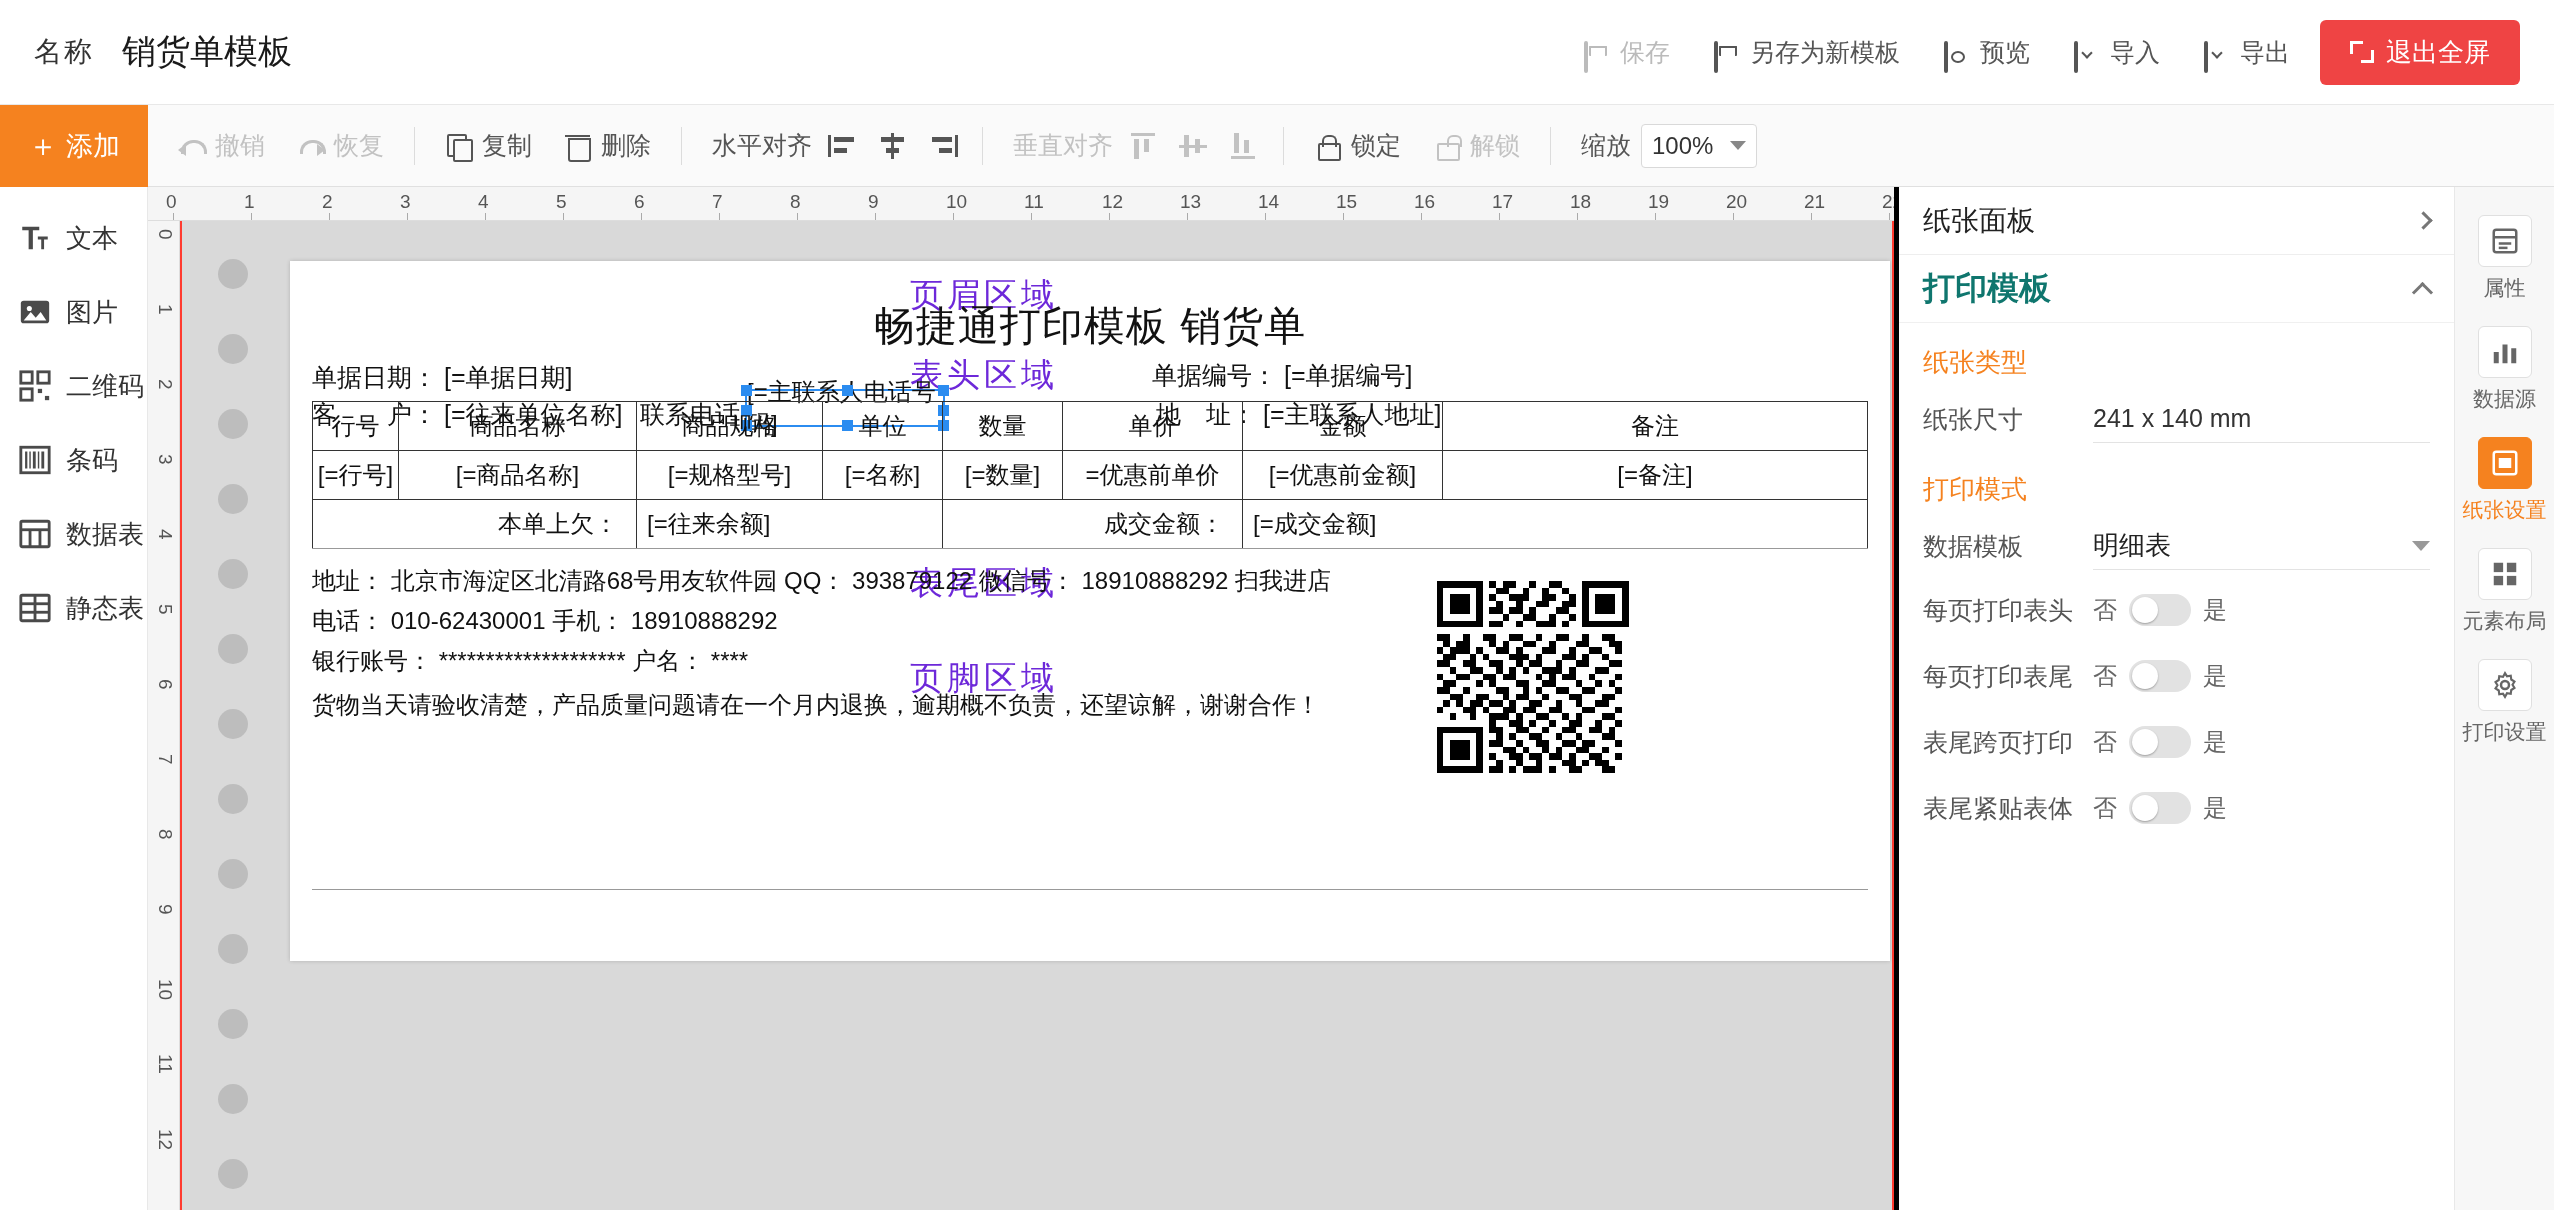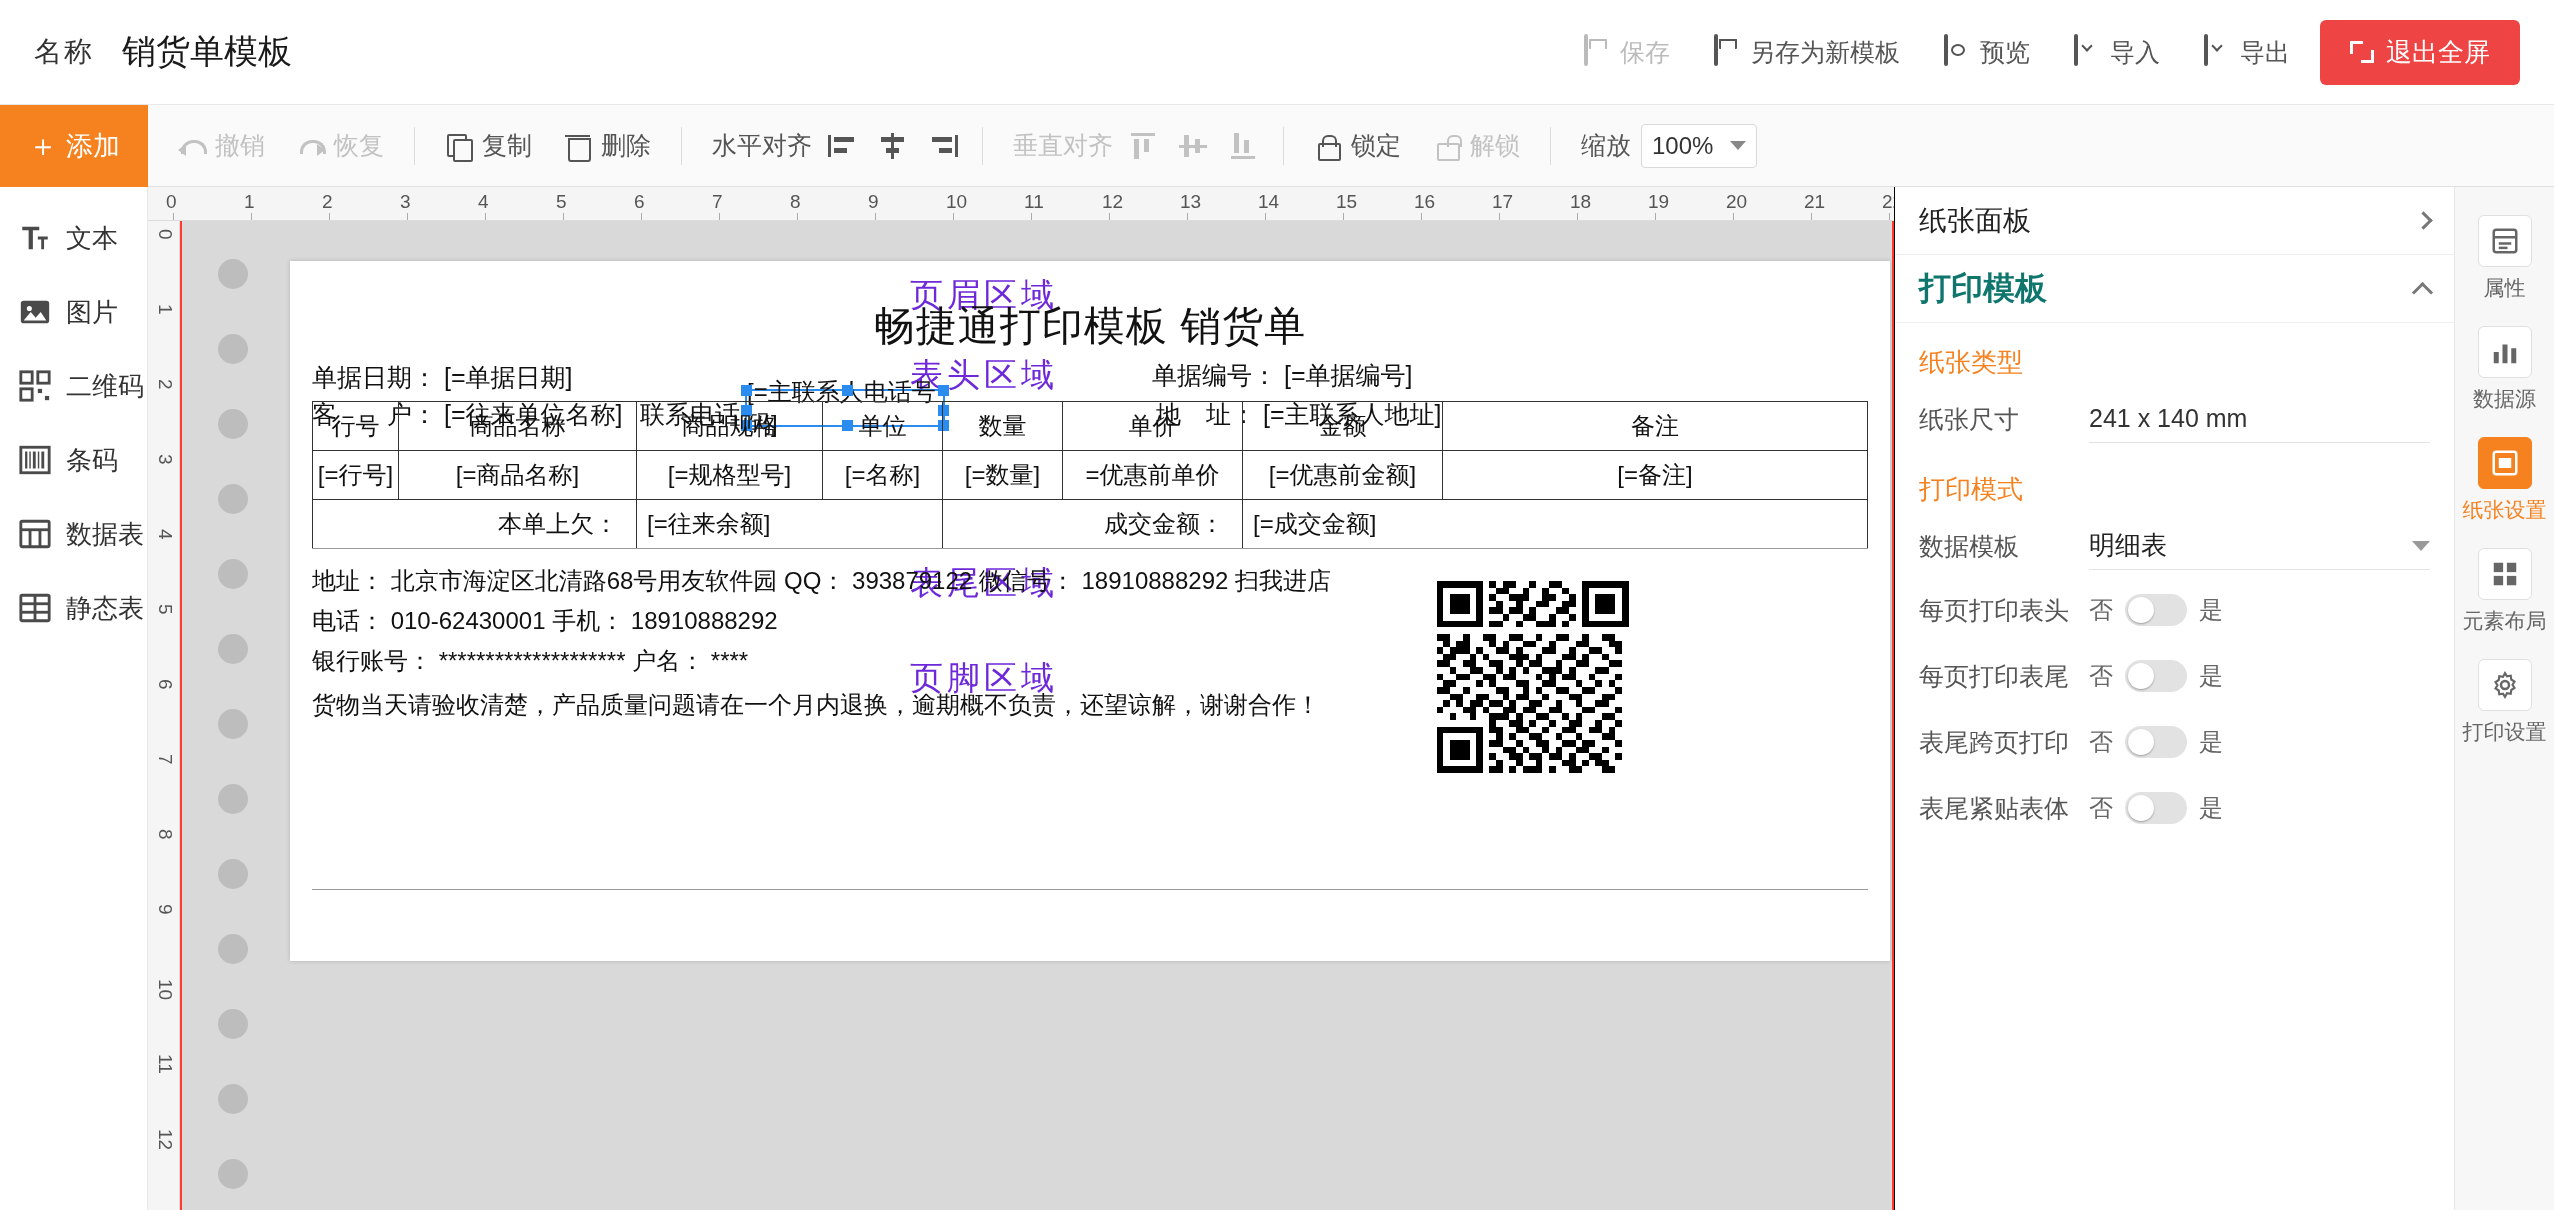--- a/index.html
+++ b/index.html
@@ -20,21 +20,21 @@
   .tb-label {
     font-size: 28px; color: #333; margin-left: 34px; letter-spacing: 2px;
   }
   .tb-title {
     font-size: 34px; color: #1a1a1a; margin-left: 28px; font-weight: 500;
   }
   .tb-actions {
     margin-left: auto; display: flex; align-items: center; gap: 0px; padding-right: 34px;
   }
   .tb-btn {
-    display: flex; align-items: flex-start; gap: 10px;
+    display: flex; align-items: flex-end; gap: 10px;
     font-size: 25px; color: #555; padding: 10px 22px; cursor: pointer;
     white-space: nowrap;
   }
   .tb-btn.disabled { color: #bbbbbb; cursor: default; }
   .tb-btn .ic { display: inline-block; width: 26px; height: 26px; position: relative; }
   .ic-rect {
     border: 2px solid currentColor; border-radius: 3px; width: 24px; height: 24px;
   }
   .ic-rect::after {
     content: ""; position: absolute; left: 5px; top: 3px; width: 14px; height: 8px;
@@ -220,21 +220,21 @@
     display: flex; align-items: center; justify-content: center;
     font-size: 24px; color: #111;
   }
   .handle {
     position: absolute; width: 11px; height: 11px; background: #2b8cf0;
   }
 
   
   .rpanel {
     position: absolute; top: 187px; right: 100px; width: 560px; height: 1023px;
-    background: #ffffff; border-left: 1px solid #000000;
+    background: #ffffff; border-left: 5px solid #000000;
   }
   .rp-head {
     height: 68px; border-bottom: 1px solid #eee; display: flex; align-items: center;
     padding: 0 24px; justify-content: space-between;
   }
   .rp-head-title { font-size: 28px; color: #222; }
   .chev-right {
     width: 13px; height: 13px; border-right: 3px solid #777; border-top: 3px solid #777;
     transform: rotate(45deg); cursor: pointer;
   }

